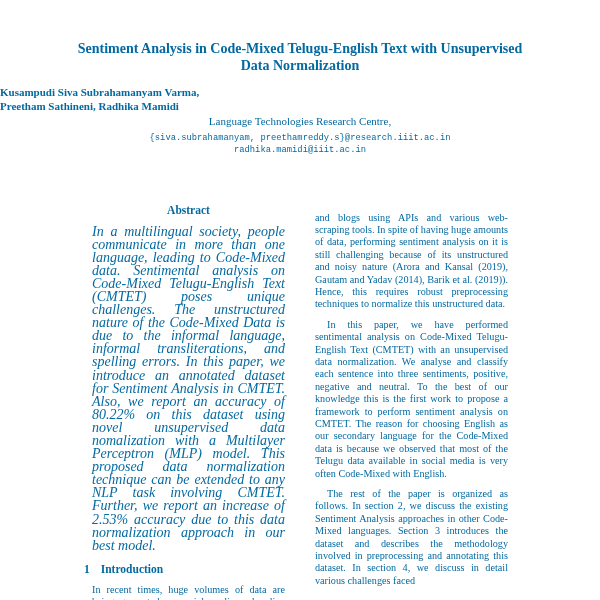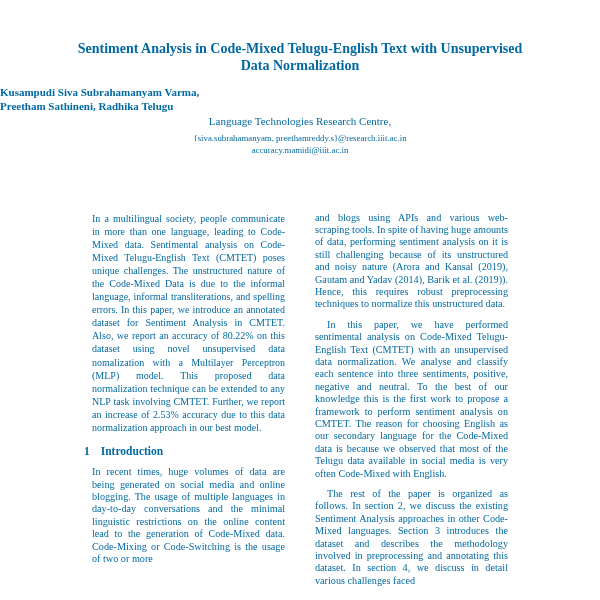--- a/index.html
+++ b/index.html
@@ -35,21 +35,21 @@
 
   .affiliation {
     text-align: center;
     font-size: 11px;
     line-height: 13.5px;
     margin-top: 2px;
   }
 
   .emails {
     text-align: center;
-    font-family: Liberation Serif, serif;
+    font-family: Liberation Mono, monospace;
     font-size: 8.8px;
     line-height: 12px;
     margin-top: 3px;
   }
 
   .columns {
     display: flex;
     gap: 14px;
     padding: 0 84px;
     margin-top: 48px;
@@ -66,22 +66,23 @@
 
   .abstract-heading {
     text-align: center;
     font-weight: bold;
     font-size: 11.5px;
     line-height: 13px;
     margin-bottom: 6px;
   }
 
   .abstract-text {
-    font-size: 10px;
+    font-size: 14px;
     line-height: 13.1px;
+    font-style: italic;
   }
 
   .section-heading {
     font-weight: bold;
     font-size: 11.5px;
     line-height: 14px;
     margin: 10px 0 6px 0;
     text-align: left;
   }
 
@@ -92,35 +93,36 @@
 </style>
 </head>
 <body>
 
 <div class="page">
 
   <div class="title">Sentiment Analysis in Code-Mixed Telugu-English Text with Unsupervised Data Normalization</div>
 
   <div class="authors">
     <div>Kusampudi Siva Subrahamanyam Varma,</div>
-    <div>Preetham Sathineni, Radhika Telugu</div>
+    <div>Preetham Sathineni, Radhika Mamidi</div>
   </div>
 
   <div class="affiliation">
     <div>Language Technologies Research Centre,</div>
   </div>
 
   <div class="emails">
     <div>{siva.subrahamanyam, preethamreddy.s}@research.iiit.ac.in</div>
-    <div>accuracy.mamidi@iiit.ac.in</div>
+    <div>radhika.mamidi@iiit.ac.in</div>
   </div>
 
   <div class="columns">
 
     <div class="col">
+      <div class="abstract-heading">Abstract</div>
       <p class="abstract-text">In a multilingual society, people communicate in more than one language, leading to Code-Mixed data. Sentimental analysis on Code-Mixed Telugu-English Text (CMTET) poses unique challenges. The unstructured nature of the Code-Mixed Data is due to the informal language, informal transliterations, and spelling errors. In this paper, we introduce an annotated dataset for Sentiment Analysis in CMTET. Also, we report an accuracy of 80.22% on this dataset using novel unsupervised data nomalization with a Multilayer Perceptron (MLP) model. This proposed data normalization technique can be extended to any NLP task involving CMTET. Further, we report an increase of 2.53% accuracy due to this data normalization approach in our best model.</p>
 
       <div class="section-heading">
         <span class="section-number">1</span><span>Introduction</span>
       </div>
 
       <p>In recent times, huge volumes of data are being generated on social media and online blogging. The usage of multiple languages in day-to-day conversations and the minimal linguistic restrictions on the online content lead to the generation of Code-Mixed data. Code-Mixing or Code-Switching is the usage of two or more</p>
     </div>
 
     <div class="col">

